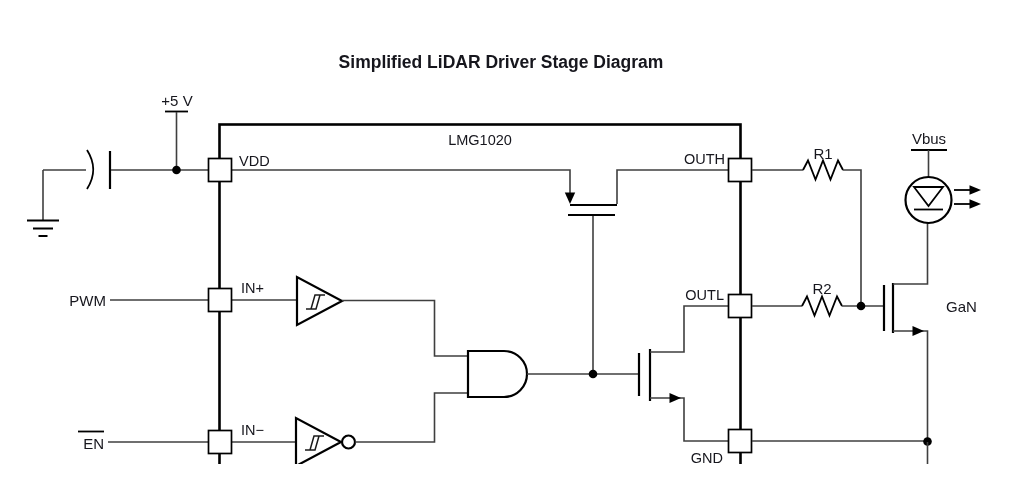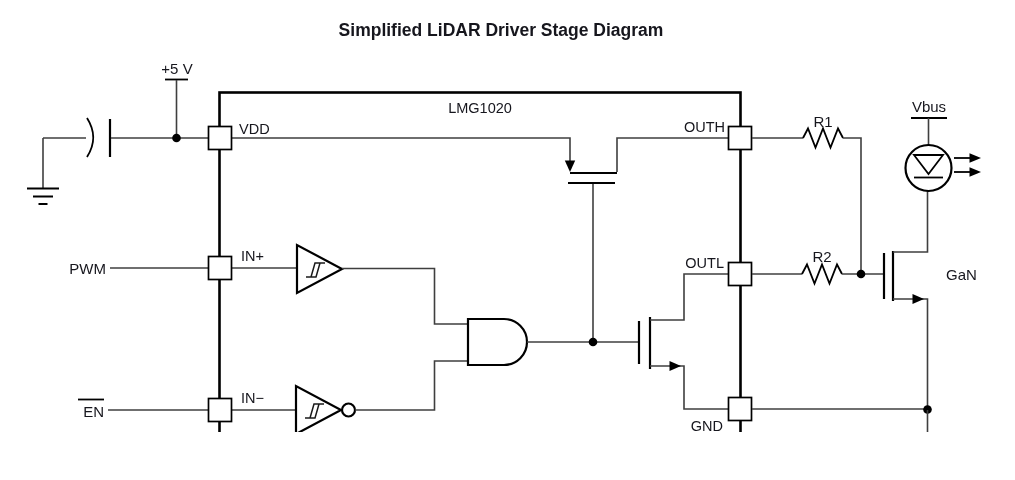--- a/index.html
+++ b/index.html
@@ -2,20 +2,21 @@
 <html><head>
 <meta charset="utf-8">
 <style>
   html,body{margin:0;padding:0;background:#ffffff;}
   .page{
     position:relative;
     width:1015px;height:432px;
     background:#ffffff;
     font-family:"Liberation Sans", sans-serif;
     overflow:hidden;
+    margin-top:32px;
   }
   svg text{
     font-family:"Liberation Sans", sans-serif;
     fill:#16161d;
   }
   .title-text{font-size:17.5px;font-weight:bold;}
   .lbl{font-size:15px;}
   .pin-lbl{font-size:14.5px;}
   .chip-lbl{font-size:14.5px;}
   .wire{stroke:#3f3f3f;stroke-width:1.6;fill:none;}

